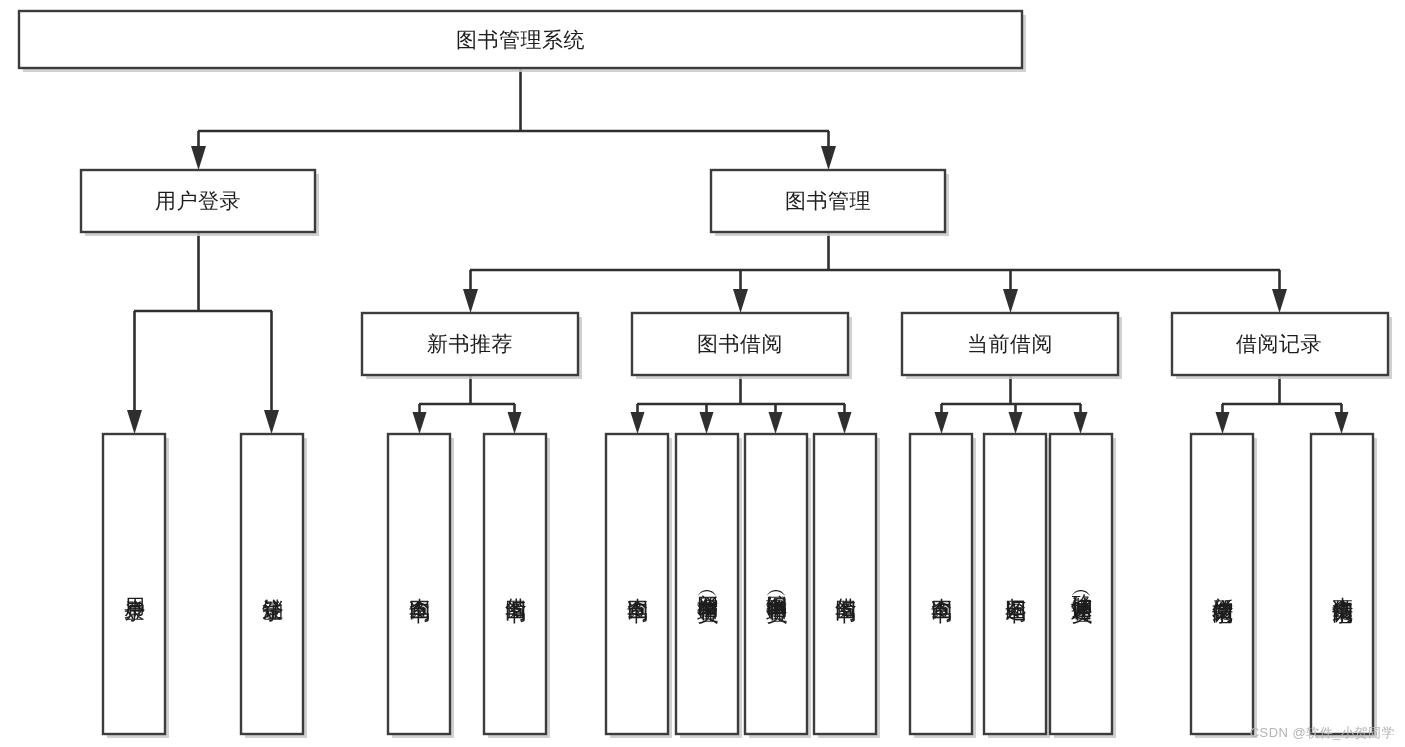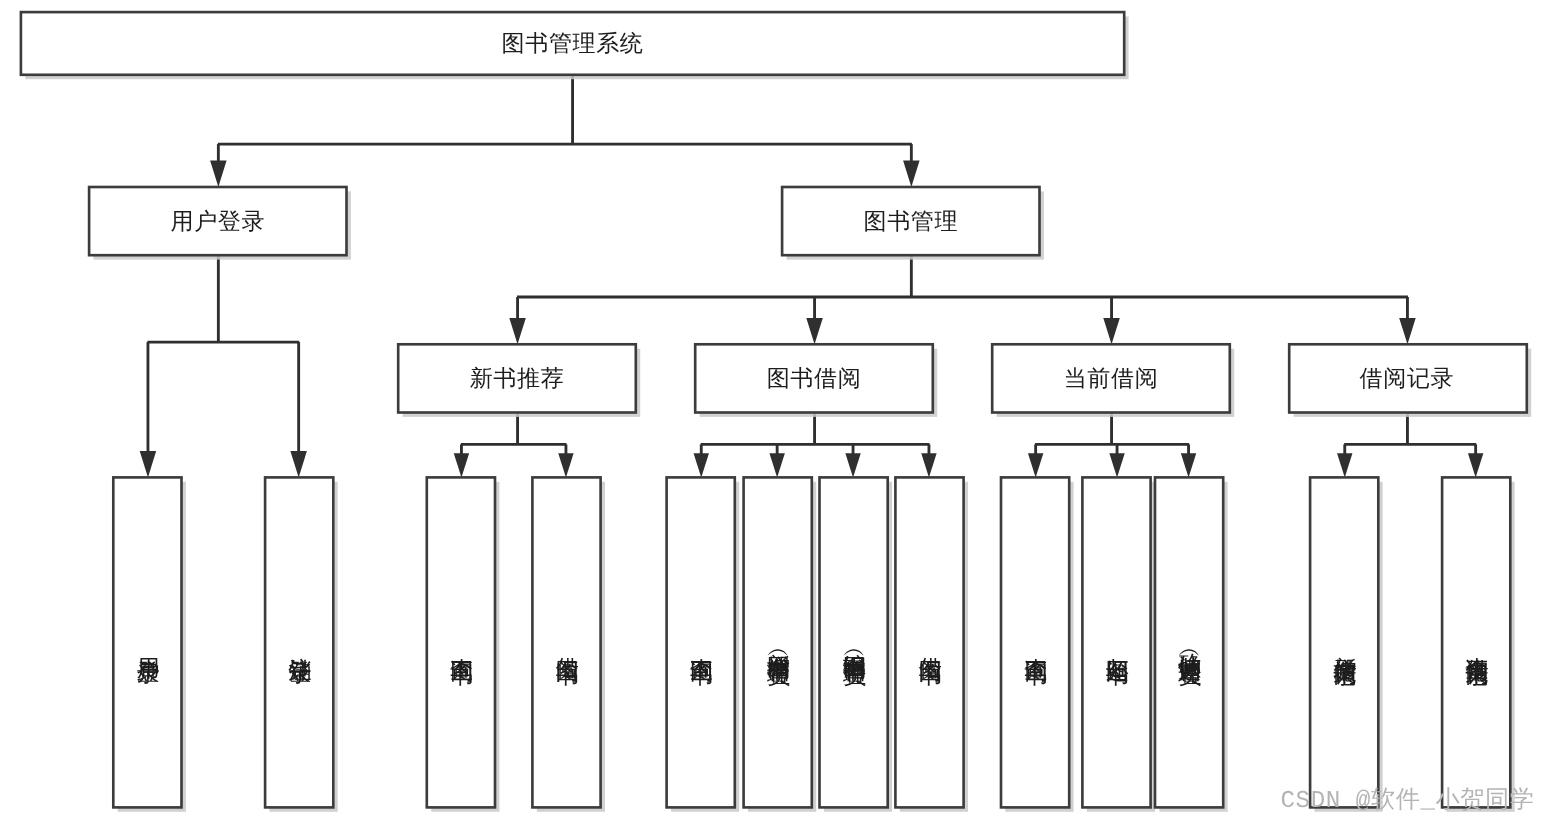--- a/index.html
+++ b/index.html
@@ -72,22 +72,22 @@
     color: #1d1d1d;
     line-height: 1.12;
     letter-spacing: 1.5px;
     white-space: nowrap;
     text-align: center;
   }
   .watermark {
     position: absolute;
     right: 10px;
     bottom: 5px;
-    font-family: Liberation Mono, monospace;
-    font-size: 22px;
+    font-family: Liberation Sans, sans-serif;
+    font-size: 13px;
     color: #b4b4b4;
     white-space: nowrap;
     letter-spacing: 0.5px;
   }
 </style>
 </head>
 <body>
 
 <div id="diagram-root">
 

